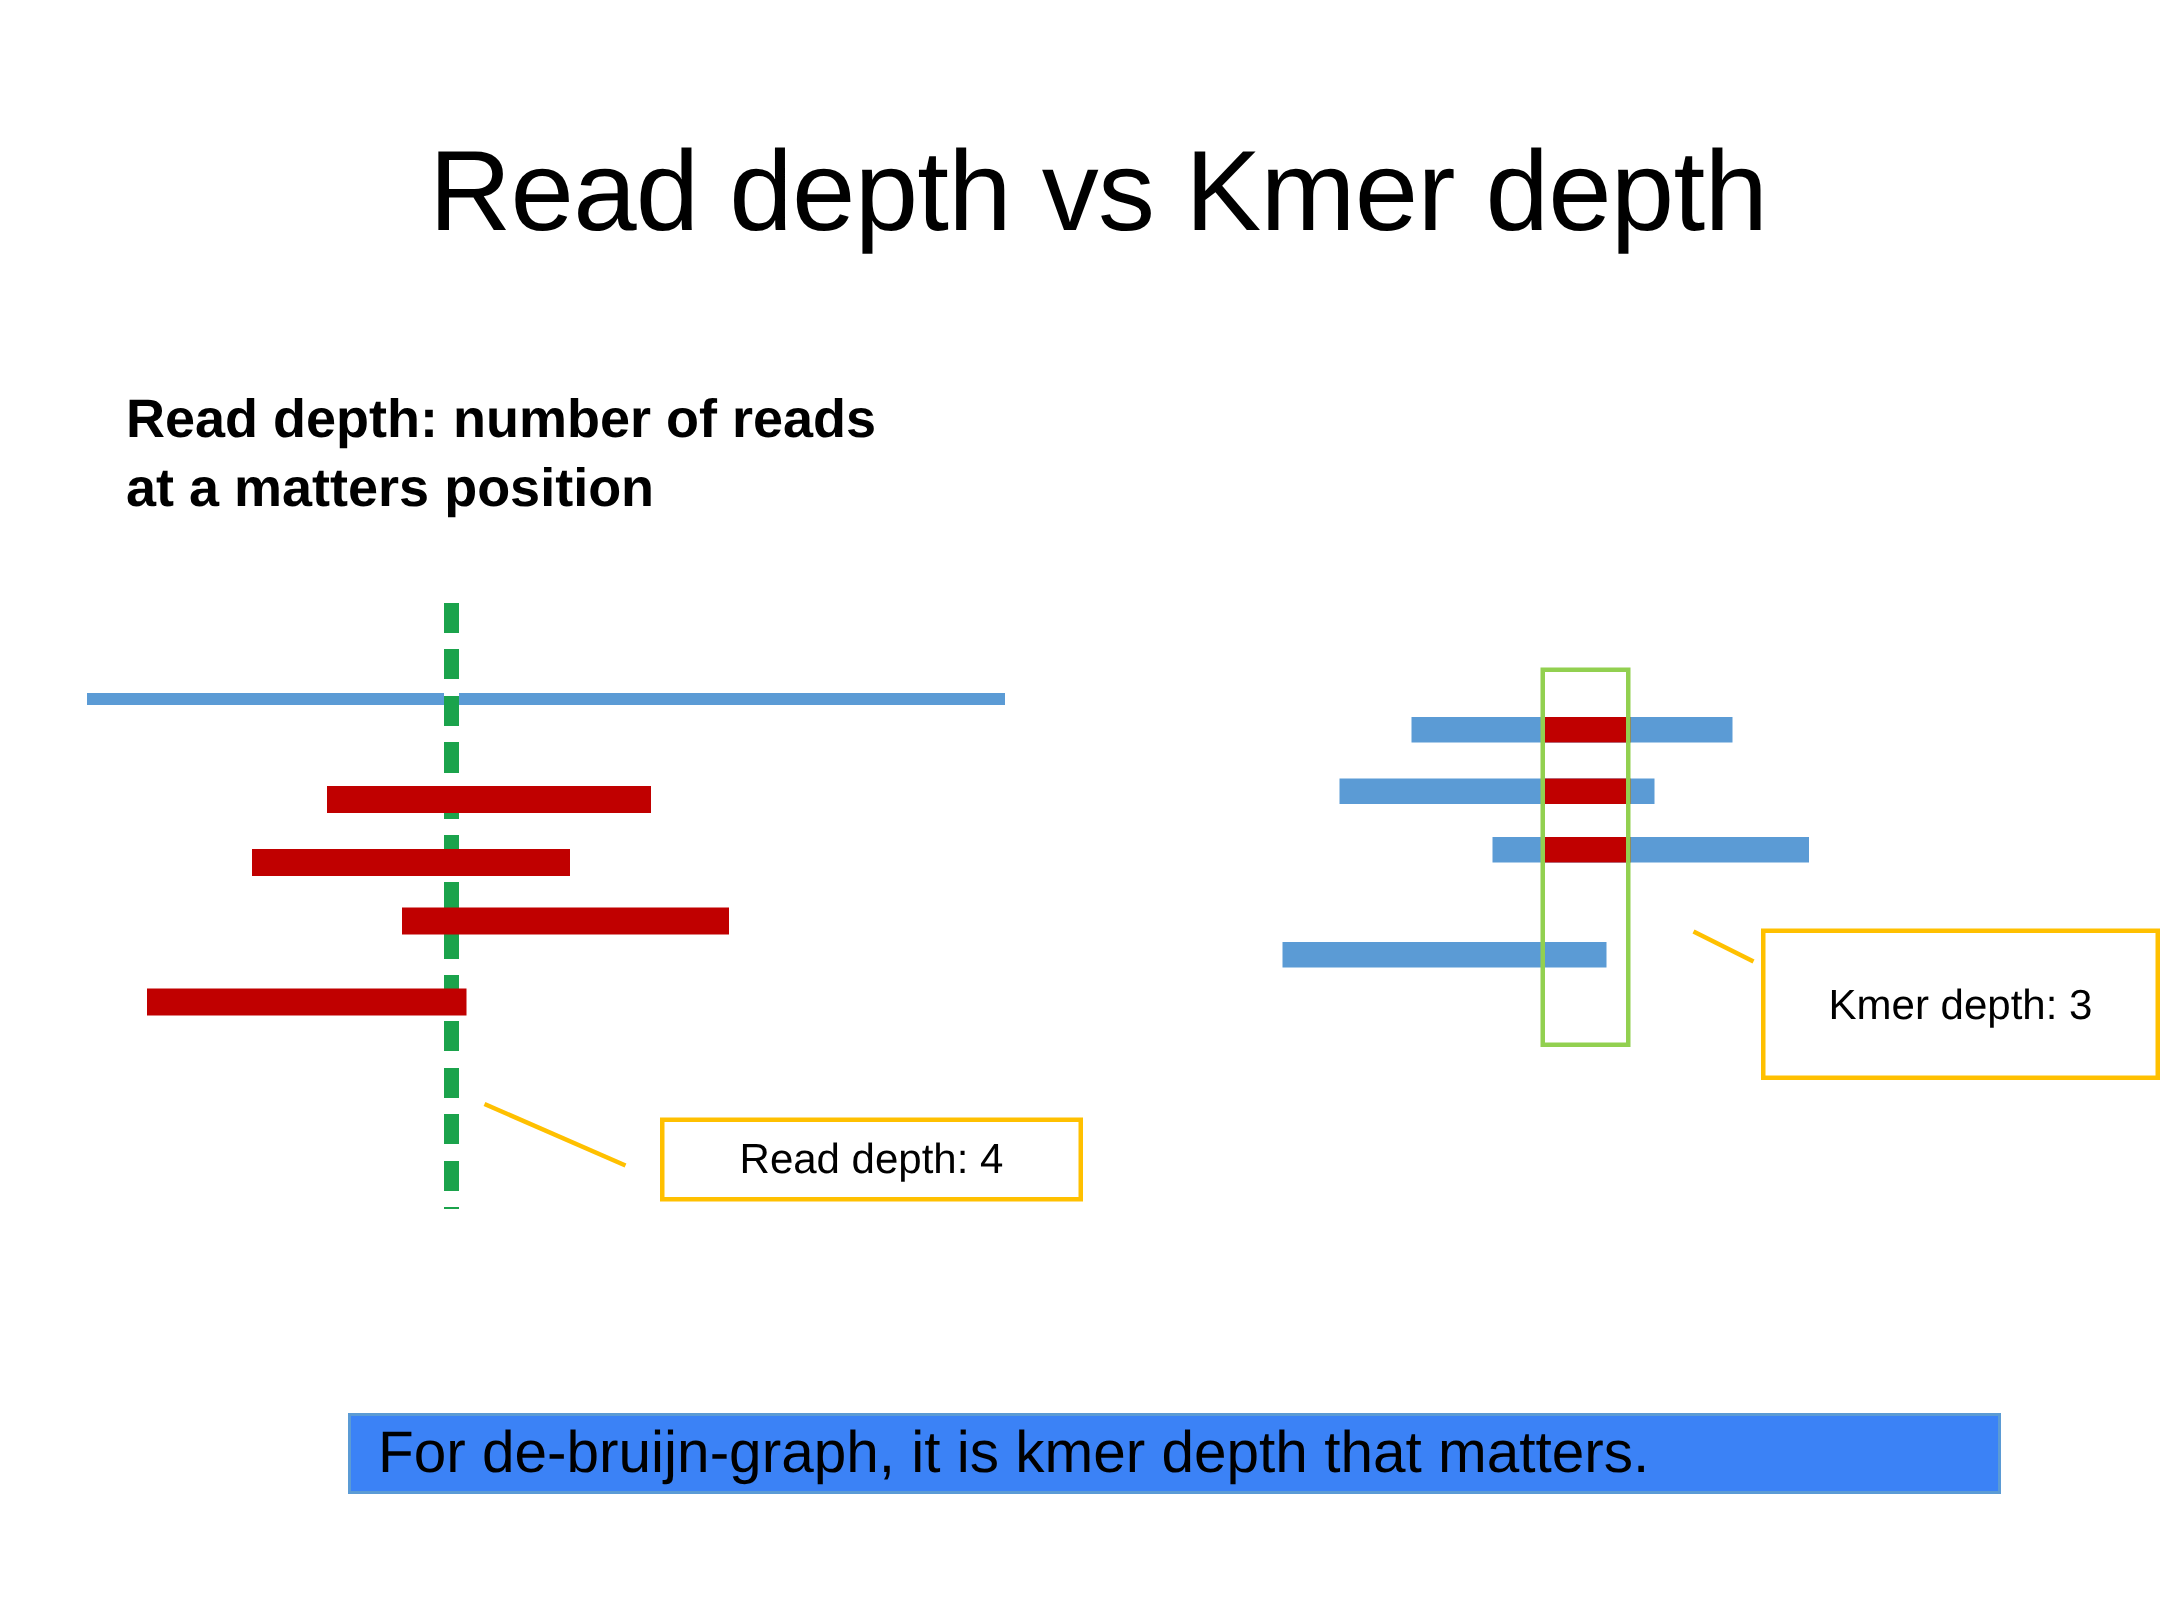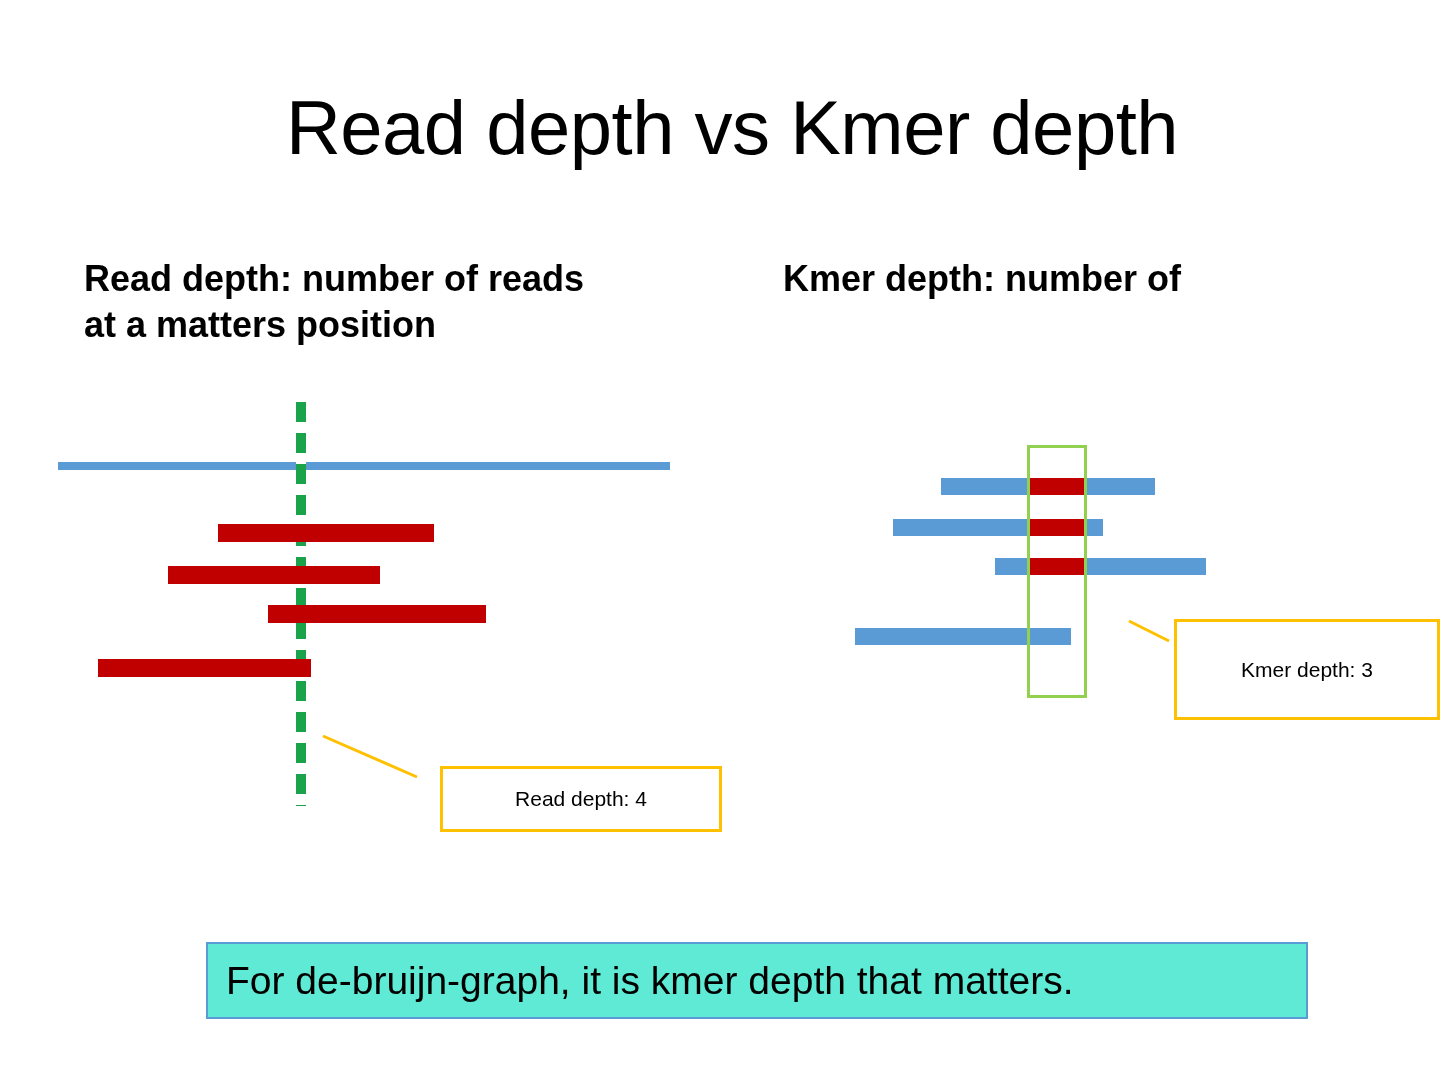--- a/index.html
+++ b/index.html
@@ -95,43 +95,43 @@
 
   
   .callout-box {
     position: absolute;
     border: 3px solid #FFC000;
     background: #ffffff;
     box-sizing: border-box;
     display: flex;
     align-items: center;
     justify-content: center;
-    font-size: 21px;
+    font-size: 28px;
     color: #000000;
     white-space: nowrap;
   }
-  #callout-read { left: 440px;  top: 766px; width: 282px; height: 66px; }
+  #callout-read { left: 440px;  top: 745px; width: 282px; height: 56px; }
   #callout-kmer { left: 1174px; top: 619px; width: 266px; height: 101px; }
 
   .leader-line {
     position: absolute;
     overflow: visible;
   }
   #leader-read { left: 318px;  top: 730px; width: 105px; height: 52px; }
   #leader-kmer { left: 1126px; top: 618px; width: 46px;  height: 26px; }
 
   
   #summary-box {
     position: absolute;
-    left: 206px;
+    left: 232px;
     top: 942px;
     width: 1102px;
-    height: 77px;
+    height: 54px;
     border: 2px solid #5B9BD5;
-    background: #5eead4;
+    background: #3b82f6;
     box-sizing: border-box;
     display: flex;
     align-items: center;
     padding-left: 18px;
     font-size: 39px;
     color: #000000;
     white-space: nowrap;
   }
 </style>
 </head>
@@ -140,21 +140,20 @@
 <div id="slide">
 
   <div id="slide-title">Read depth vs Kmer depth</div>
 
   <div class="col-heading" id="heading-left">
     <div>Read depth: number of reads</div>
     <div>at a matters position</div>
   </div>
 
   <div class="col-heading" id="heading-right">
-    <div>Kmer depth: number of</div>
   </div>
 
   <div id="genome-line"></div>
 
   <div id="position-marker"></div>
 
   <div id="left-reads">
       <div class="bar bar-red" style="left: 218px; top: 524px; width: 216px; height: 18px; background: rgb(192, 0, 0);"></div>
       <div class="bar bar-red" style="left: 168px; top: 566px; width: 212px; height: 18px; background: rgb(192, 0, 0);"></div>
       <div class="bar bar-red" style="left: 268px; top: 605px; width: 218px; height: 18px; background: rgb(192, 0, 0);"></div>

